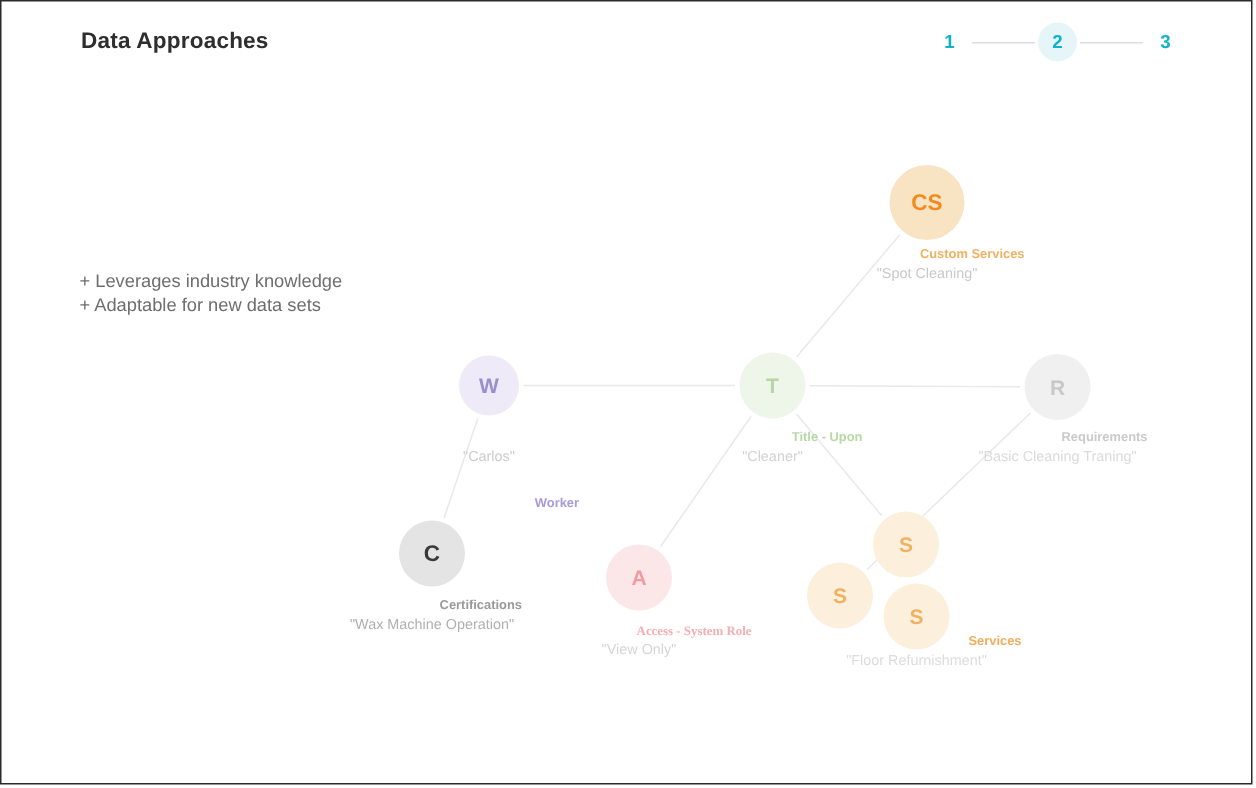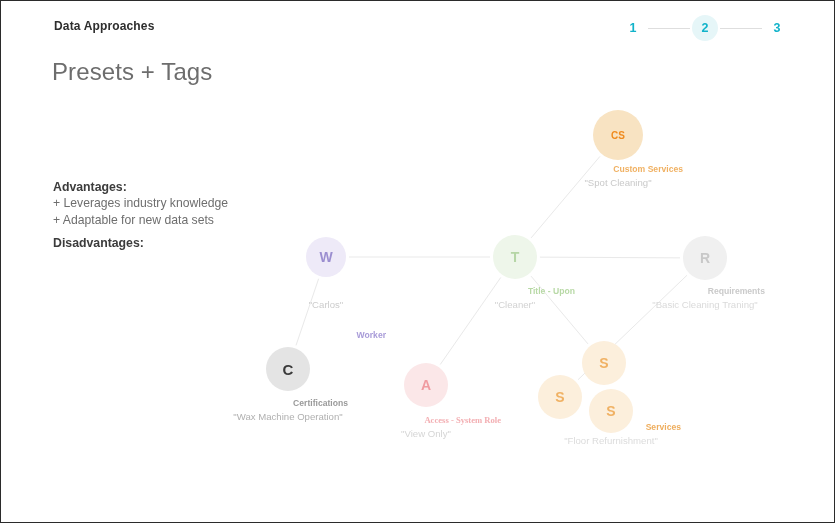--- a/index.html
+++ b/index.html
@@ -5,21 +5,21 @@
   html,body{margin:0;padding:0;background:#ffffff;}
   body{width:837px;height:525px;overflow:hidden;
        font-family:"Liberation Sans","DejaVu Sans",sans-serif;}
 
   #slide{position:relative;width:835px;height:523px;
          box-sizing:border-box;background:#ffffff;
          border:1px solid #2b2b2b;overflow:hidden;}
 
   
   #deck-title{position:absolute;left:53px;top:18px;
-              font-size:12px;font-weight:bold;color:#2e2e2e;
+              font-size:15px;font-weight:bold;color:#2e2e2e;
               letter-spacing:.15px;}
 
   #page-title{position:absolute;left:51px;top:57px;
               font-size:24px;font-weight:400;color:#6d6d6d;
               letter-spacing:.1px;}
 
   #body-copy{position:absolute;left:52px;top:95px;width:345px;
              font-size:13.2px;line-height:18.2px;color:#6e6e6e;}
 
   #pros{position:absolute;left:52px;top:178px;width:330px;
@@ -53,52 +53,49 @@
   .node-value{position:absolute;text-align:center;
               font-size:9.6px;color:#b9b9b9;line-height:11.5px;}
 </style>
 </head>
 <body>
 
 <div id="slide">
 
   <div id="deck-title">Data Approaches</div>
 
-  <div id="page-title">Presets + Tags</div>
 
 
   <div id="pros">
-    <span class="sub-head">Advantages:</span>
     <span class="sub-body" style="white-space:pre-line">+ Leverages industry knowledge
 + Adaptable for new data sets</span>
   </div>
 
   <div id="cons">
-    <span class="sub-head">Disadvantages:</span>
   </div>
 
   <div id="stepper">
       <div class="step-num" style="color: rgb(18, 179, 202);"><span>1</span></div>
       <div class="step-line" style="background: rgb(222, 222, 222);"></div>
       <div class="step-num active" style="color: rgb(18, 179, 202);"><span class="step-bubble" style="background: rgb(230, 246, 248);"></span><span>2</span></div>
       <div class="step-line" style="background: rgb(222, 222, 222);"></div>
       <div class="step-num" style="color: rgb(18, 179, 202);"><span>3</span></div>
     </div>
 
   <div id="graph">
     <svg id="edges">
         <line x1="348" y1="256" x2="489" y2="256" stroke="#e9e9e9" stroke-width="1"></line>
         <line x1="317.6101840707555" y1="277.7805101072469" x2="295.032408618744" y2="344.32553249212293" stroke="#e9e9e9" stroke-width="1"></line>
         <line x1="530.127489224328" y1="236.89753703526202" x2="598.9372120687527" y2="155.3947585205065" stroke="#e9e9e9" stroke-width="1"></line>
         <line x1="538.9996537468058" y1="256.1315771249832" x2="679.0003462531942" y2="256.8684228750168" stroke="#e9e9e9" stroke-width="1"></line>
         <line x1="499.7280865733625" y1="276.5258979619057" x2="439.2719134266375" y2="363.4741020380943" stroke="#e9e9e9" stroke-width="1"></line>
         <line x1="530.0755657365314" y1="275.1461794165431" x2="586.9244342634686" y2="342.8538205834569" stroke="#e9e9e9" stroke-width="1"></line>
         <line x1="685.9528857041527" y1="274.3003371525709" x2="577.0471142958473" y2="378.6996628474291" stroke="#e9e9e9" stroke-width="1"></line>
       </svg>
-  <div class="node" style="left: 592px; top: 109px; width: 50px; height: 50px; background: rgb(248, 227, 194); color: rgb(239, 139, 31); font-size: 10px;">CS</div>
+  <div class="node" style="left: 592px; top: 109px; width: 50px; height: 50px; background: rgb(248, 227, 194); color: rgb(239, 139, 31); font-size: 15px;">CS</div>
       <div class="node-label" style="left: 552px; top: 163px; width: 130px; color: rgb(240, 177, 99);">Custom Services</div>
       <div class="node-value" style="left: 552px; top: 176px; width: 130px; color: rgb(201, 201, 201);">"Spot Cleaning"</div>
       <div class="node" style="left: 305px; top: 236px; width: 40px; height: 40px; background: rgb(238, 234, 248); color: rgb(155, 142, 208); font-size: 14px;">W</div>
       <div class="node-label" style="left: 265px; top: 285px; width: 120px; color: rgb(168, 155, 216); margin-top: 44px;">Worker</div>
       <div class="node-value" style="left: 265px; top: 298px; width: 120px; color: rgb(204, 204, 204);">"Carlos"</div>
       <div class="node" style="left: 492px; top: 234px; width: 44px; height: 44px; background: rgb(238, 246, 234); color: rgb(182, 214, 166); font-size: 14px;">T</div>
       <div class="node-label" style="left: 454px; top: 285px; width: 120px; color: rgb(184, 217, 166);">Title - Upon</div>
       <div class="node-value" style="left: 454px; top: 298px; width: 120px; color: rgb(210, 210, 210);">"Cleaner"</div>
       <div class="node" style="left: 682px; top: 235px; width: 44px; height: 44px; background: rgb(240, 240, 240); color: rgb(200, 200, 200); font-size: 14px;">R</div>
       <div class="node-label" style="left: 644px; top: 285px; width: 120px; color: rgb(202, 202, 202);">Requirements</div>

